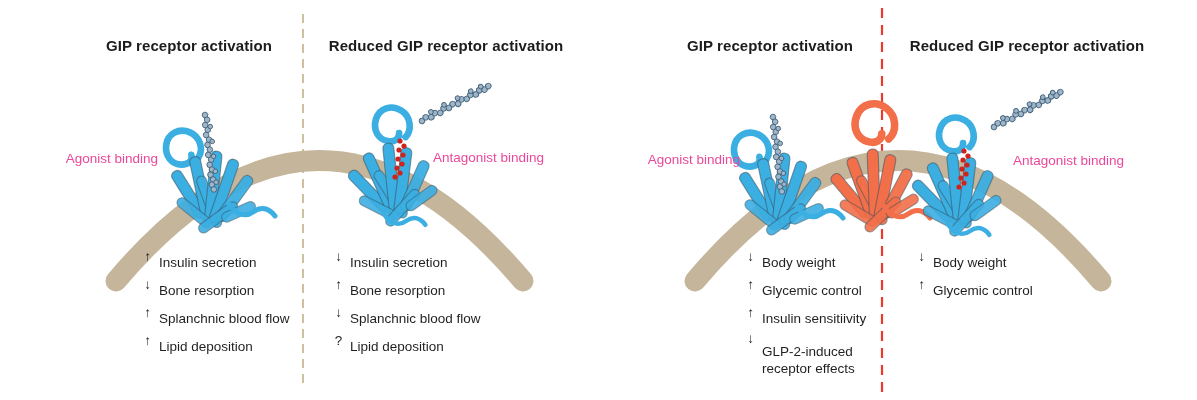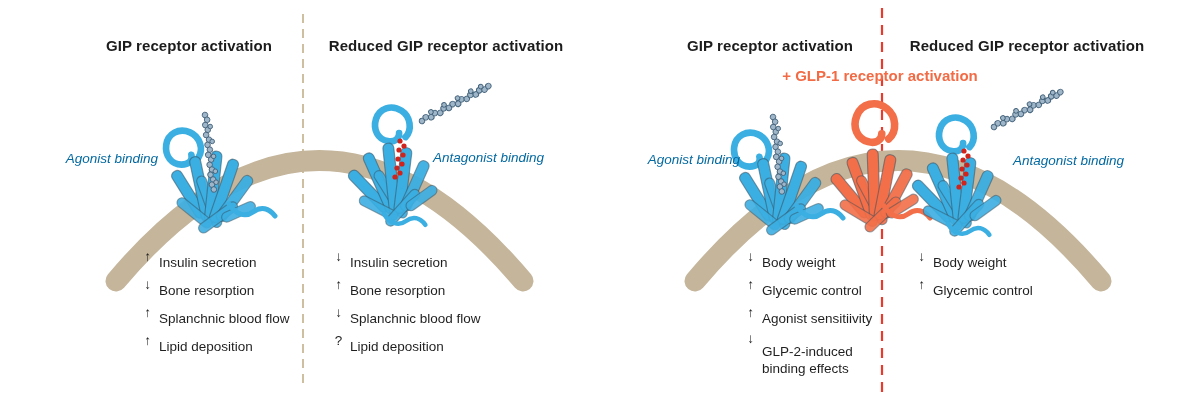--- a/index.html
+++ b/index.html
@@ -2,21 +2,21 @@
 <html><head>
 <meta charset="utf-8">
 <style>
   html,body{margin:0;padding:0;background:#fff;}
   #figure{position:relative;width:1197px;height:400px;background:#ffffff;overflow:hidden;
           font-family:"Liberation Sans", sans-serif;padding-left:44px;}
   #gfx{position:absolute;left:0;top:0;}
   .txt{position:absolute;color:#1c1c1c;}
   .title{font-size:15px;font-weight:bold;text-align:center;letter-spacing:.1px;}
   .subtitle{font-size:15px;font-weight:bold;text-align:center;color:#f26b45;}
-  .bind-label{font-size:13.5px;color:#0369a1;white-space:nowrap;font-style:italic;}
+  .bind-label{font-size:13.5px;color:#ec4899;white-space:nowrap;}
   .al-right{text-align:right;}
   .fx-list{position:absolute;}
   .fx-row{display:flex;align-items:center;height:28px;font-size:13.5px;color:#1f1f1f;white-space:nowrap;}
   .fx-row.two-line{height:auto;align-items:flex-start;padding-top:5px;}
   .fx-sym{width:13px;text-align:center;margin-right:5px;flex:0 0 13px;}
   .fx-txt{display:block;margin-top:12px;}
   .fx-txt .l2{display:block;line-height:17px;}
 </style>
 </head>
 <body>
@@ -161,43 +161,42 @@
       <span class="fx-txt">Splanchnic blood flow</span>
     </div>
     <div class="fx-row">
       <span class="fx-sym">?</span>
       <span class="fx-txt">Lipid deposition</span>
     </div>
   </div>
 
   <div class="txt title" style="left:670px;top:37px;width:200px;">GIP receptor activation</div>
   <div class="txt title" style="left:902px;top:37px;width:250px;">Reduced GIP receptor activation</div>
-  <div class="txt subtitle" style="left:780px;top:67px;width:200px;">+ GLP-1 receptor activation</div>
 
   <div class="txt bind-label al-right" style="left:632px;top:152px;width:108px;">Agonist binding</div>
   <div class="txt bind-label" style="left:1013px;top:153px;">Antagonist binding</div>
 
   <div class="fx-list" style="left:744px;top:242px;">
     <div class="fx-row">
       <span class="fx-sym">↓</span>
       <span class="fx-txt">Body weight</span>
     </div>
     <div class="fx-row">
       <span class="fx-sym">↑</span>
       <span class="fx-txt">Glycemic control</span>
     </div>
     <div class="fx-row">
       <span class="fx-sym">↑</span>
-      <span class="fx-txt">Agonist sensitiivity</span>
+      <span class="fx-txt">Insulin sensitiivity</span>
     </div>
     <div class="fx-row two-line">
       <span class="fx-sym">↓</span>
       <span class="fx-txt">
         <span class="l2">GLP-2-induced</span>
-        <span class="l2">binding effects</span>
+        <span class="l2">receptor effects</span>
       </span>
     </div>
   </div>
 
   <div class="fx-list" style="left:915px;top:242px;">
     <div class="fx-row">
       <span class="fx-sym">↓</span>
       <span class="fx-txt">Body weight</span>
     </div>
     <div class="fx-row">

